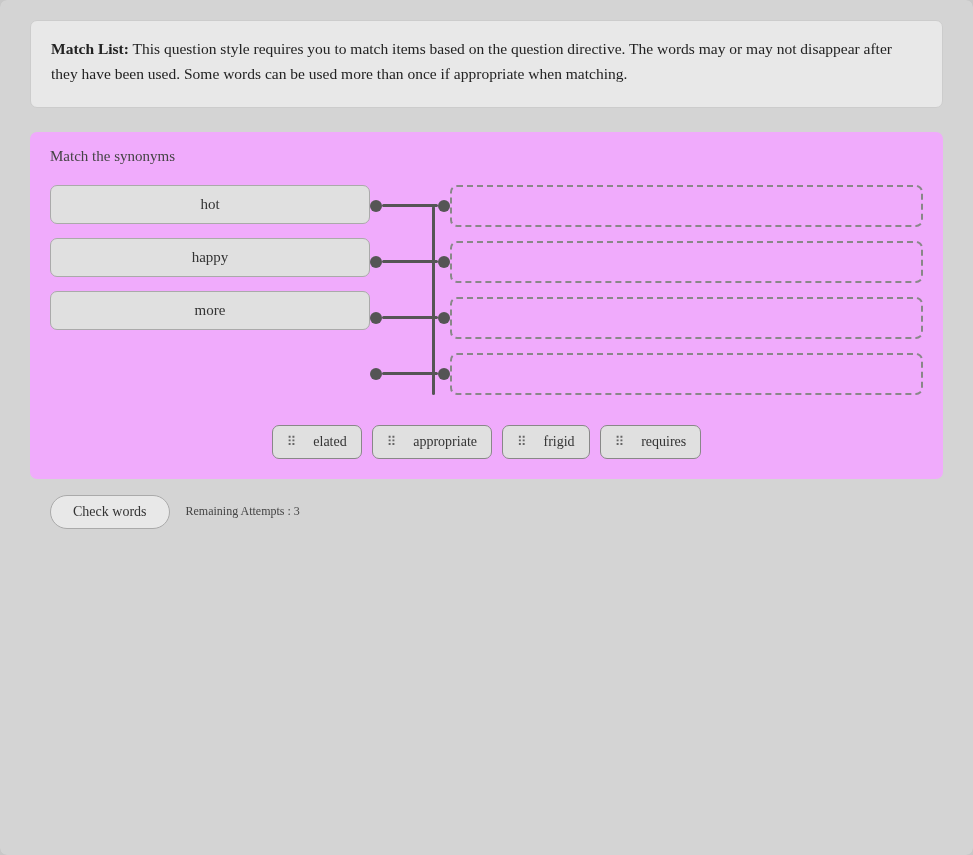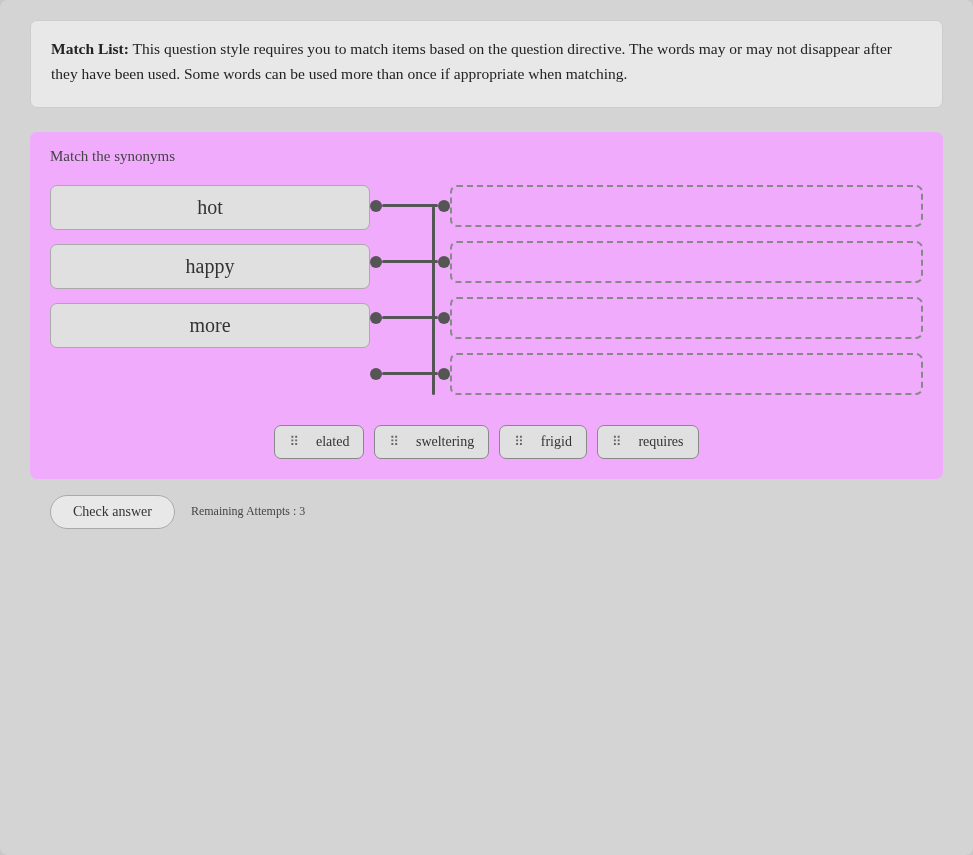--- a/index.html
+++ b/index.html
@@ -52,21 +52,21 @@
       flex-direction: column;
       gap: 14px;
       width: 320px;
     }
 
     .left-item {
       background: #e0e0e0;
       border: 1px solid #aaa;
       padding: 10px 20px;
       text-align: center;
-      font-size: 20px;
+      font-size: 15px;
       color: #333;
       position: relative;
     }
 
     .connector-column {
       display: flex;
       flex-direction: column;
       gap: 14px;
       align-items: center;
       width: 80px;
@@ -234,32 +234,32 @@
 
     </div>
 
     <div class="word-bank">
       <div class="word-chip">
         <span class="drag-dots"></span>
         <span>elated</span>
       </div>
       <div class="word-chip">
         <span class="drag-dots"></span>
-        <span>sweltering</span>
+        <span>appropriate</span>
       </div>
       <div class="word-chip">
         <span class="drag-dots"></span>
         <span>frigid</span>
       </div>
       <div class="word-chip">
         <span class="drag-dots"></span>
         <span>requires</span>
       </div>
     </div>
 
   </div>
 
   <div class="bottom-bar">
-    <button class="check-answer-btn">Check answer</button>
+    <button class="check-answer-btn">Check words</button>
     <span class="remaining-attempts">Remaining Attempts : 3</span>
   </div>
 
 </div>
 
 </body></html>

